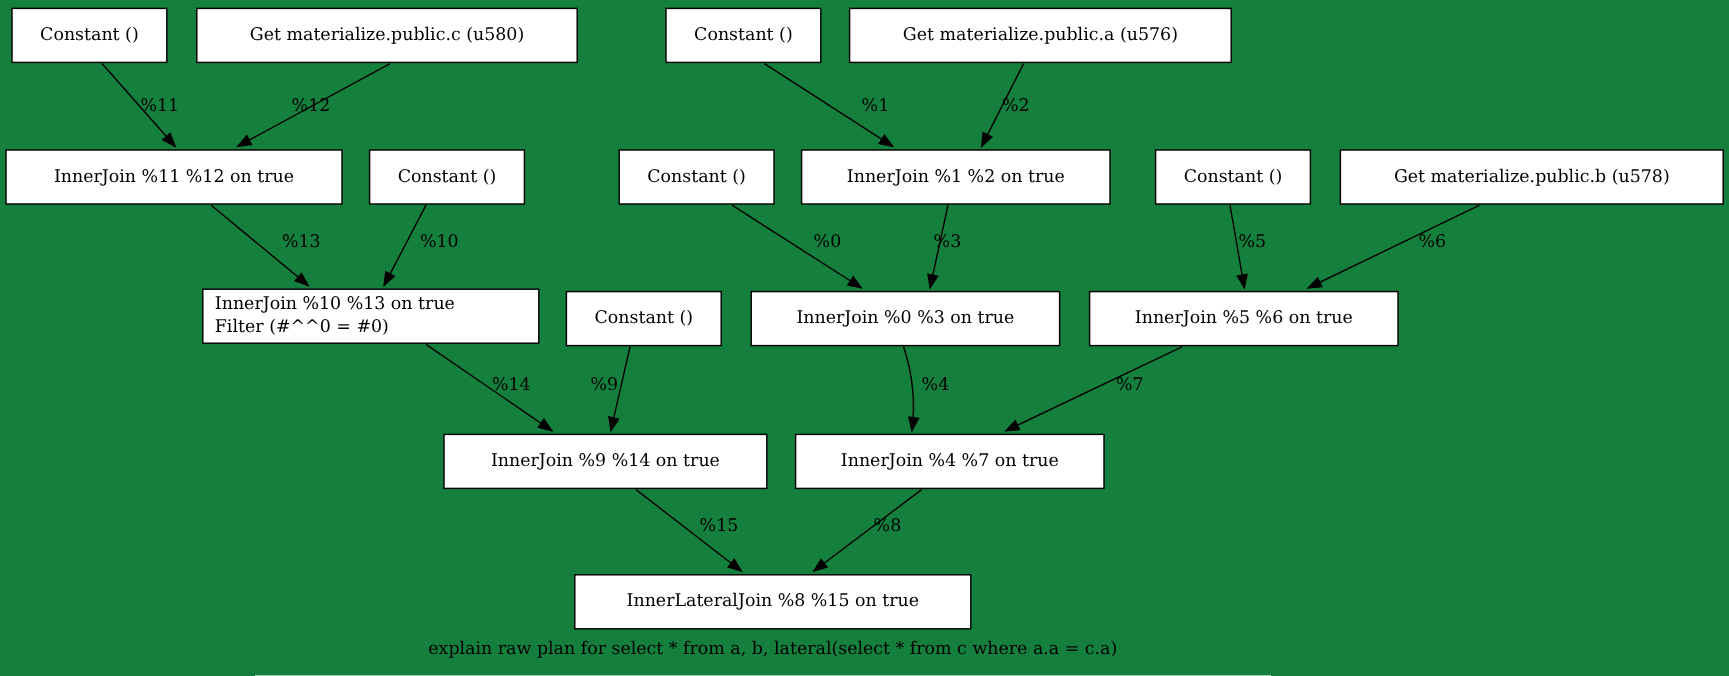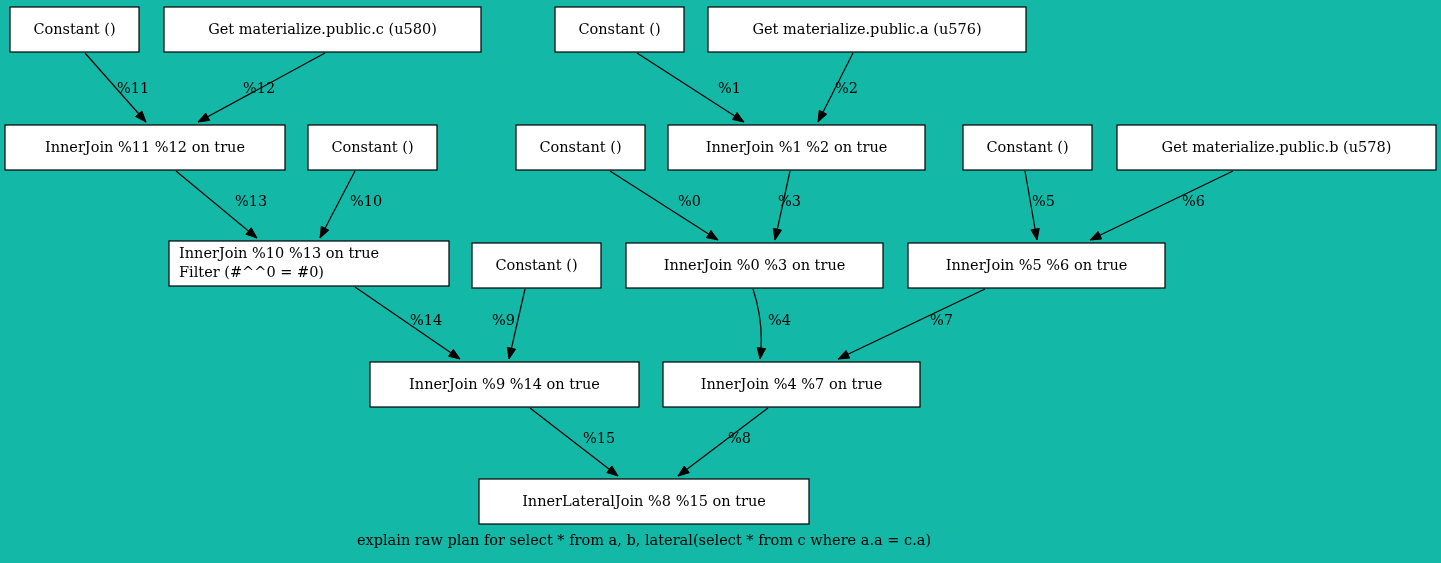--- a/index.html
+++ b/index.html
@@ -10,21 +10,21 @@
   body {
     width: 1441px;
     height: 563px;
     overflow: hidden;
     font-family: "DejaVu Serif", "Liberation Serif", serif;
   }
   #graph-root {
     position: relative;
     width: 1441px;
     height: 563px;
-    background: #14b8a6;
+    background: #15803d;
   }
   svg#graph-svg {
     display: block;
     width: 1441px;
     height: 563px;
   }
   .node-box {
     fill: #ffffff;
     stroke: #000000;
     stroke-width: 1.2;

